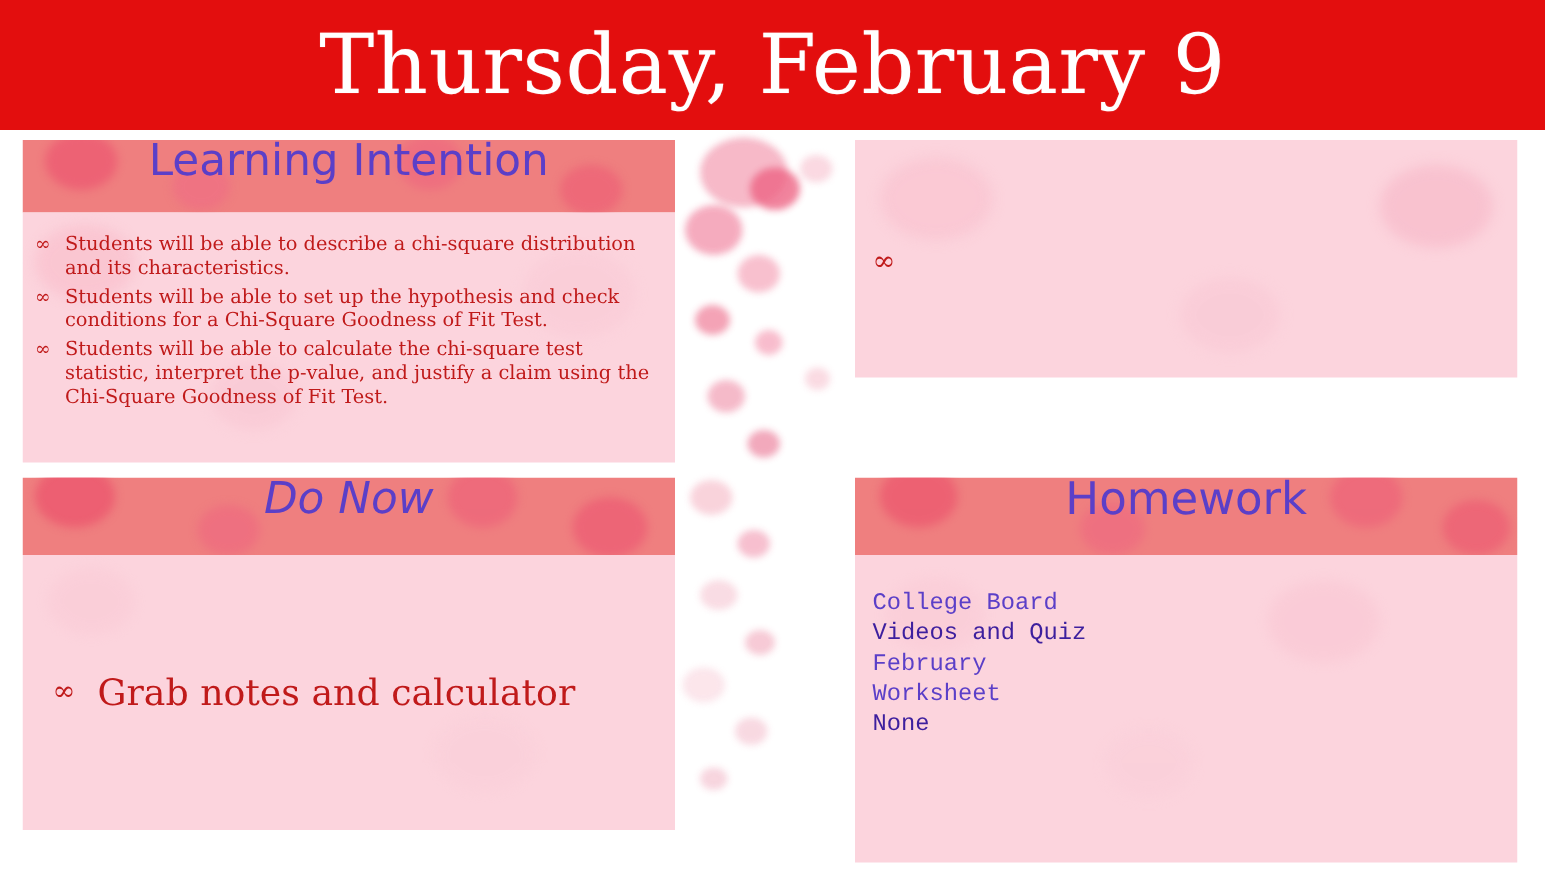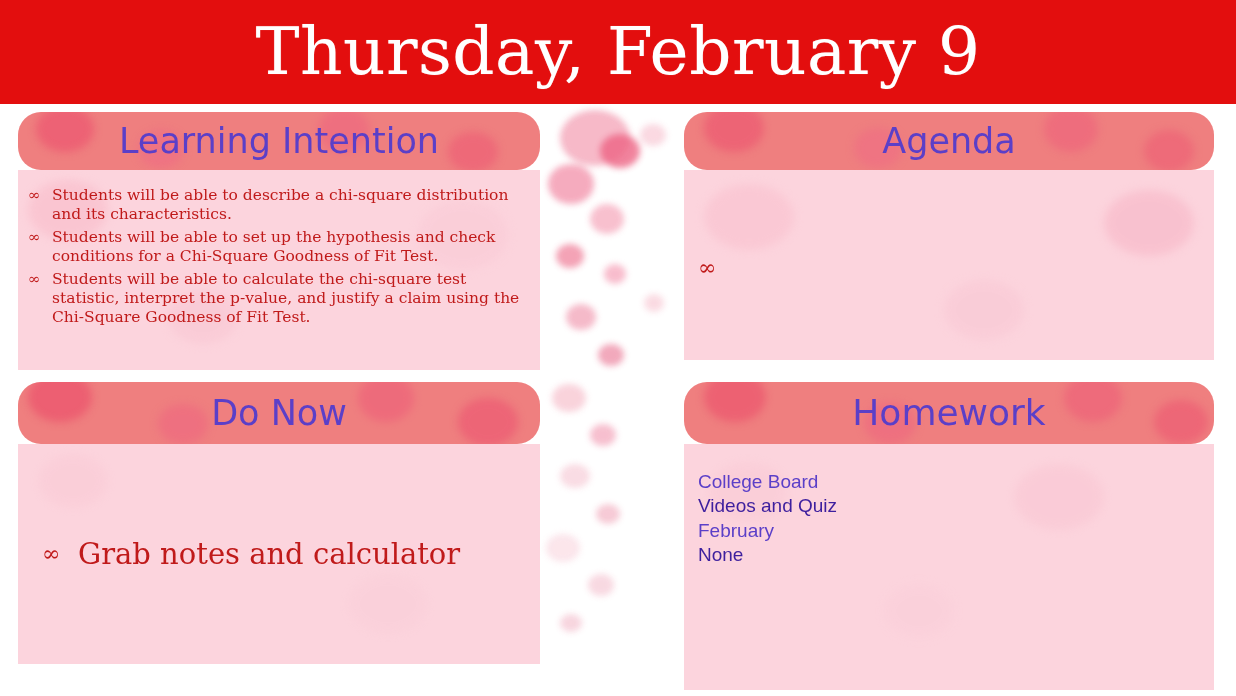--- a/index.html
+++ b/index.html
@@ -63,24 +63,23 @@
   .panel {
     position: absolute;
     box-sizing: border-box;
     overflow: hidden;
   }
   .panel-head {
     position: relative;
     height: 58px;
     background: #ef7f7f;
     display: flex;
-    align-items: center;
+    align-items: flex-start;
     justify-content: center;
     overflow: hidden;
-    border-radius: 23px;
   }
   .panel-head .head-text {
     position: relative;
     color: #5b3fc8;
     font-family: "DejaVu Sans", sans-serif;
     font-size: 35px;
     line-height: 1;
     font-weight: 400;
     z-index: 3;
   }
@@ -186,21 +185,21 @@
     font-weight: bold;
   }
 
   
   #do-now {
     left: 18px;
     top: 382px;
     width: 522px;
     height: 282px;
   }
-  #do-now .panel-head { height: 62px; }
+  #do-now .panel-head { height: 62px; font-style: italic; }
   #do-now .panel-body {
     height: 220px;
     display: flex;
     align-items: center;
   }
   .donow-row {
     display: flex;
     align-items: center;
     padding-left: 24px;
   }
@@ -230,21 +229,21 @@
     height: 220px;
     padding: 26px 0 0 14px;
   }
   .hw-list {
     list-style: none;
     margin: 0;
     padding: 0;
   }
   .hw-list li {
     color: #5b3fc8;
-    font-family: Liberation Sans, sans-serif;
+    font-family: Liberation Mono, monospace;
     font-size: 19px;
     line-height: 1.28;
   }
   .hw-list li.dark {
     color: #3d1f9e;
   }
 </style>
 </head>
 <body>
 
@@ -299,27 +298,20 @@
           <li>
             <span class="bullet">∞</span>
             <span class="txt">Students will be able to calculate the chi-square test statistic, interpret the p-value, and justify a claim using the Chi-Square Goodness of Fit Test.</span>
           </li>
         </ul>
       </div>
     </div>
   </div>
 
   <div class="panel" id="agenda">
-    <div class="panel-head">
-      <div class="blob" style="left:20px;top:-8px;width:60px;height:48px;background:#ec4f6e;opacity:.55"></div>
-      <div class="blob" style="left:170px;top:16px;width:48px;height:40px;background:#ef6a86;opacity:.5"></div>
-      <div class="blob" style="left:360px;top:-6px;width:54px;height:46px;background:#ee5d7c;opacity:.5"></div>
-      <div class="blob" style="left:460px;top:18px;width:50px;height:42px;background:#ed5874;opacity:.5"></div>
-      <div class="head-text">Agenda</div>
-    </div>
     <div class="panel-body">
       <div class="blob" style="left:20px;top:14px;width:90px;height:66px;background:#f9bfcd;opacity:.55"></div>
       <div class="blob" style="left:260px;top:110px;width:80px;height:60px;background:#f8c6d3;opacity:.5"></div>
       <div class="blob" style="left:420px;top:20px;width:90px;height:66px;background:#f6b0c2;opacity:.5"></div>
       <div class="content agenda-row">
         <span class="bullet">∞</span>
       </div>
     </div>
   </div>
 
@@ -351,19 +343,20 @@
     </div>
     <div class="panel-body">
       <div class="blob" style="left:24px;top:18px;width:80px;height:60px;background:#f9c8d4;opacity:.45"></div>
       <div class="blob" style="left:330px;top:20px;width:90px;height:66px;background:#f8c2d0;opacity:.45"></div>
       <div class="blob" style="left:200px;top:140px;width:70px;height:54px;background:#f9ccd8;opacity:.4"></div>
       <div class="content">
         <ul class="hw-list">
           <li>College Board</li>
           <li class="dark">Videos and Quiz</li>
           <li>February</li>
+          <li>Worksheet</li>
           <li class="dark">None</li>
         </ul>
       </div>
     </div>
   </div>
 
 </div>
 
 </body></html>

